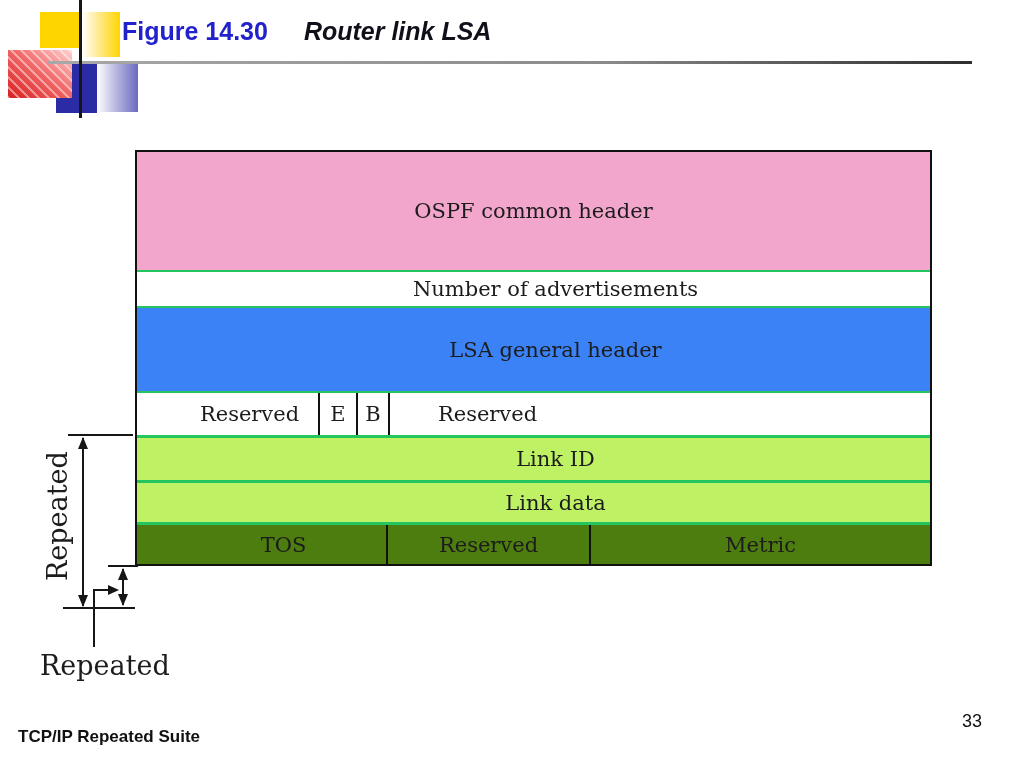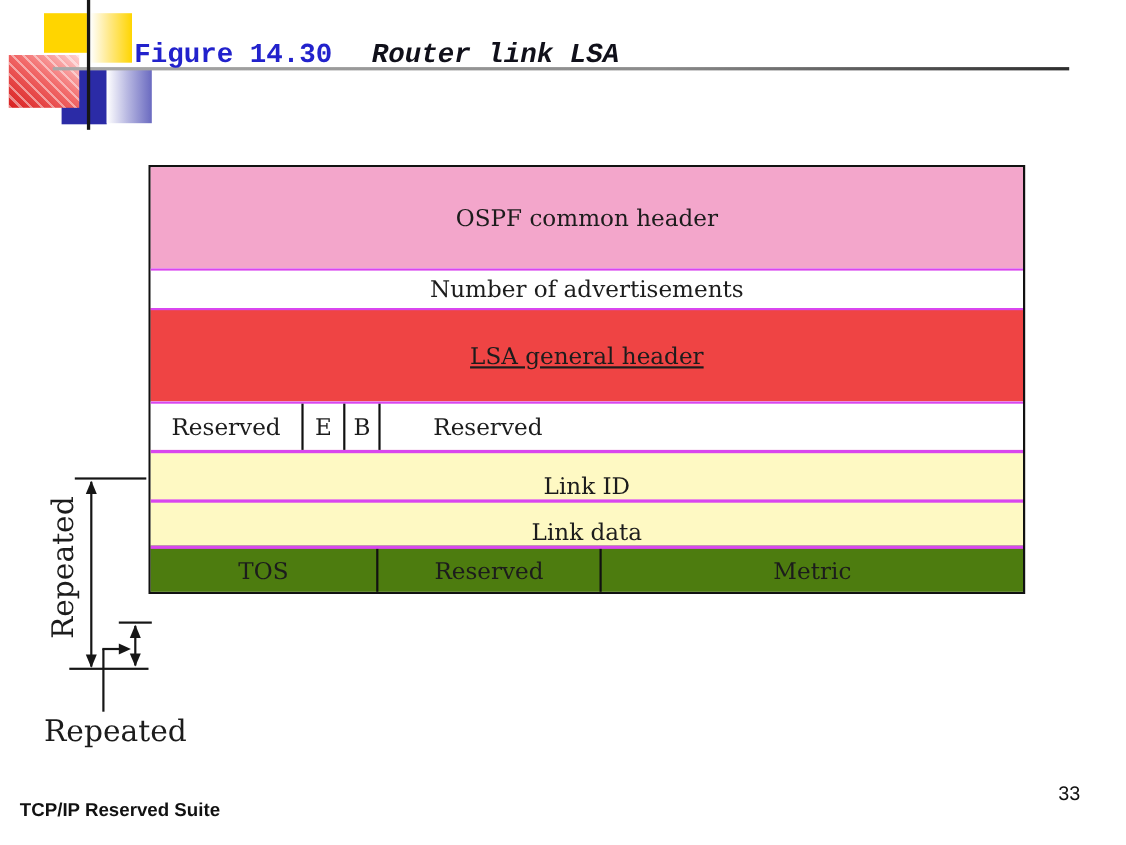--- a/index.html
+++ b/index.html
@@ -17,38 +17,38 @@
                          linear-gradient(to top right,#d81f1f,#f26a6a 55%,#ffd3d3); }
   .deco-blue-solid   { left:56px; top:63px; width:41px; height:50px; background:#2b2ba6; z-index:1; }
   .deco-blue-grad    { left:97px; top:63px; width:41px; height:49px;
                        background:linear-gradient(to right,#ffffff,#b9b9e2 45%,#6a6ac0); z-index:1; }
   .deco-vline        { left:79px; top:0; width:3px; height:118px; background:#161616; z-index:5; }
   .deco-hline        { left:48px; top:61px; width:924px; height:3px; z-index:4;
                        background:linear-gradient(to right,#a8a8a8,#8b8b8b 60%,#2e2e2e); }
 
   
   .title-row { left:122px; top:17px; display:flex; gap:36px; align-items:baseline;
-               font-family:Liberation Mono, monospace; font-size:25px; font-weight:bold; z-index:6;margin-top:18px; }
+               font-family:Liberation Sans, sans-serif; font-size:25px; font-weight:bold; z-index:6; }
   .fig-label { color:#2222cc; }
   .fig-name  { color:#10101a; font-style:italic; }
 
   
   .pkt-table { left:135px; top:150px; width:797px; border:2px solid #111; z-index:2; }
   .row { width:100%; display:flex; align-items:center; justify-content:center;
          font-size:21px; color:#1c1c1c; text-align:center; }
-  .row + .row { border-top:2px solid #d946ef; }
+  .row + .row { border-top:2px solid #22c55e;padding-left:44px; }
   .row.thick { border-top-width:3px; }
   .stack { flex-direction:column; justify-content:center; gap:4px; }
   .pair { display:flex; gap:38px; justify-content:center; }
   .c-pink   { background:#f3a6cb; }
   .c-white  { background:#ffffff; }
-  .c-cyan   { background:#ef4444;text-decoration:underline; }
-  .c-gray   { background:#fef9c3;align-items:flex-end; }
+  .c-cyan   { background:#3b82f6; }
+  .c-gray   { background:#bef264; }
   .c-yellow { background:#4d7c0f; }
-  .r1 { height:92px; } .r2 { height:36px; } .r3 { height:85px; } .r4 { height:44px; }
+  .r1 { height:118px; } .r2 { height:36px; } .r3 { height:85px; } .r4 { height:44px; }
   .r5 { height:45px; }  .r6 { height:42px; } .r7 { height:43px; } .r8 { height:42px; }
   .cells { justify-content:stretch; padding:0; }
   .cell { display:flex; align-items:center; justify-content:center; height:100%; white-space:pre; }
   .cell + .cell { border-left:2px solid #111; }
   .w-res1 { width:137px; } .w-e { width:38px; } .w-b { width:32px; } .w-res2 { width:197px; }
   .w-grow { flex:1; }
   .w-c1 { width:205px; } .w-c2 { width:203px; }
 
   
   .ann { background:#161616; z-index:2; }
@@ -141,14 +141,14 @@
 <div class="abs ann tick-small"></div>
 <div class="abs ann vline-small"></div>
 <div class="abs arr arr-up a3"></div>
 <div class="abs arr arr-down a4"></div>
 
 <div class="abs ann elbow-v"></div>
 <div class="abs ann elbow-h"></div>
 <div class="abs arr arr-right a5"></div>
 <div class="abs repeated-bottom">Repeated</div>
 
-<div class="abs footer-left">TCP/IP Reserved Suite</div>
+<div class="abs footer-left">TCP/IP Repeated Suite</div>
 <div class="abs page-number">33</div>
 
 </body></html>

